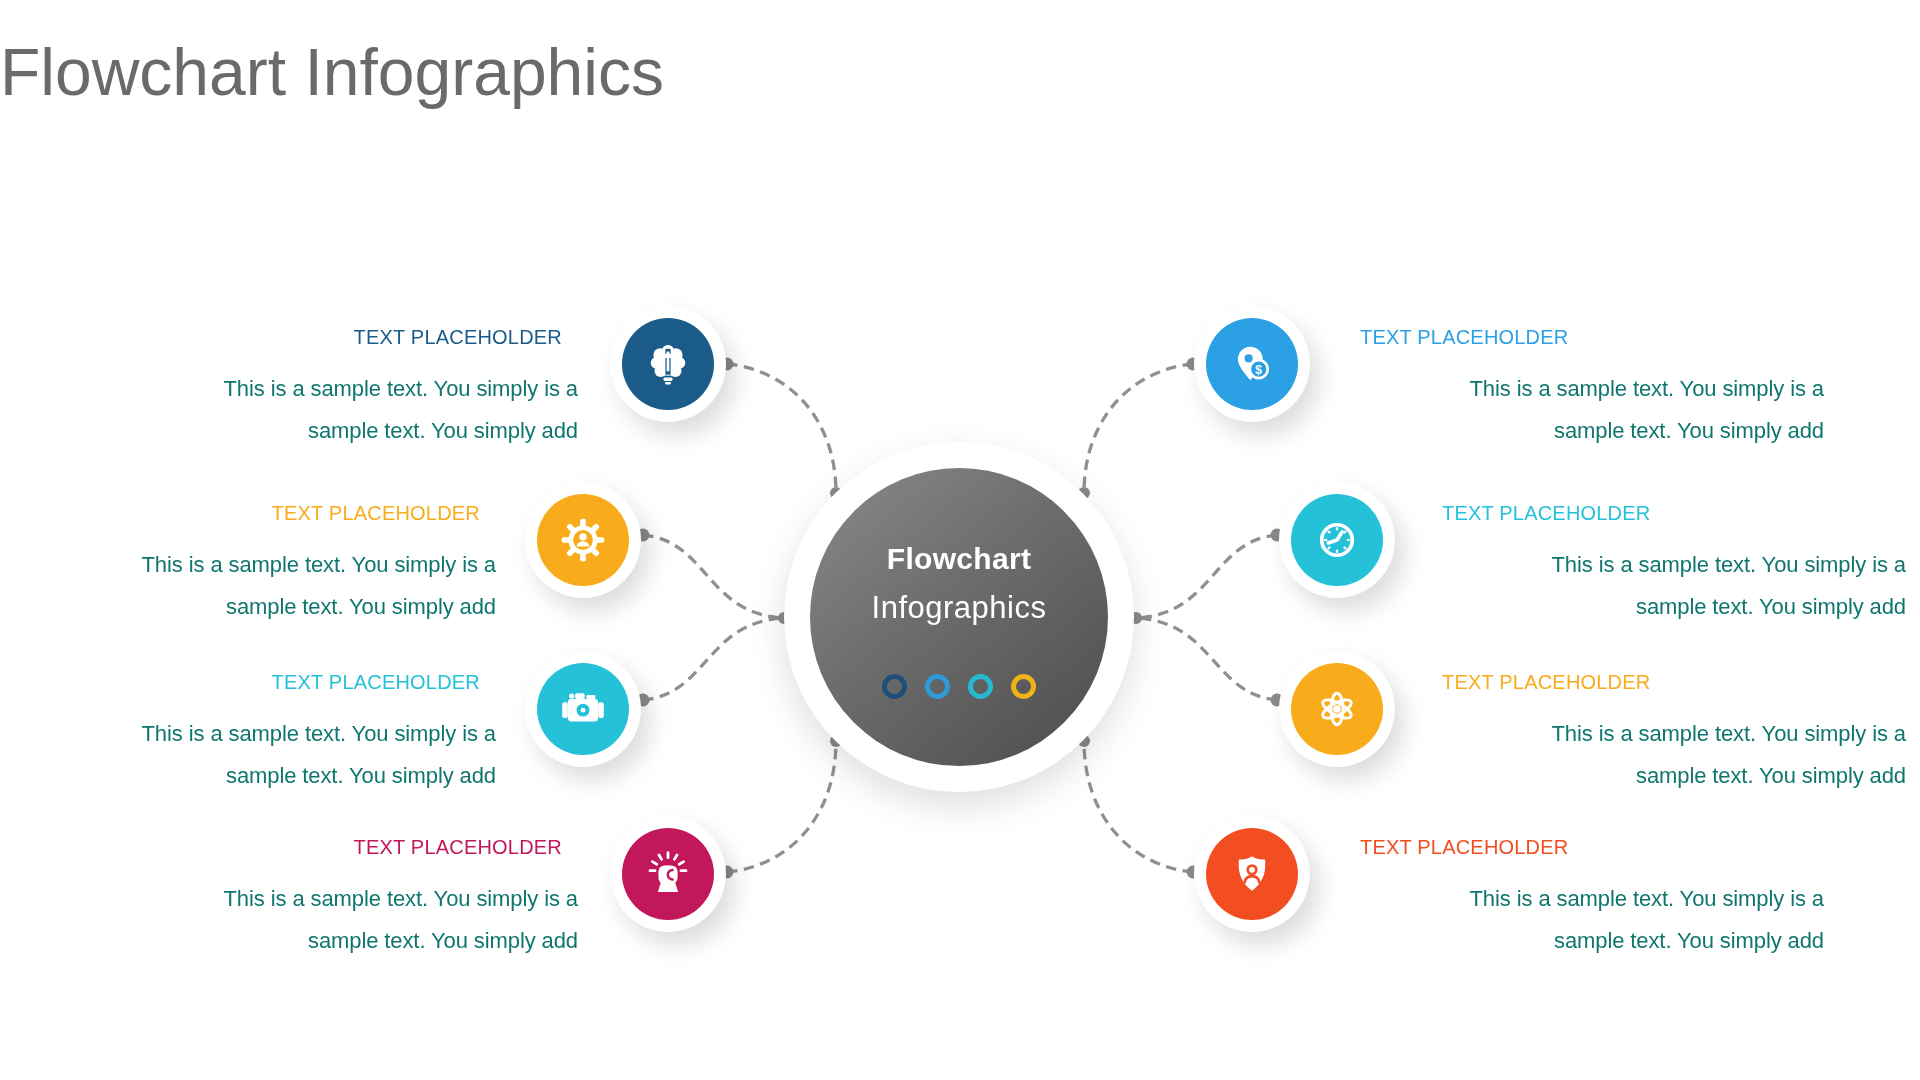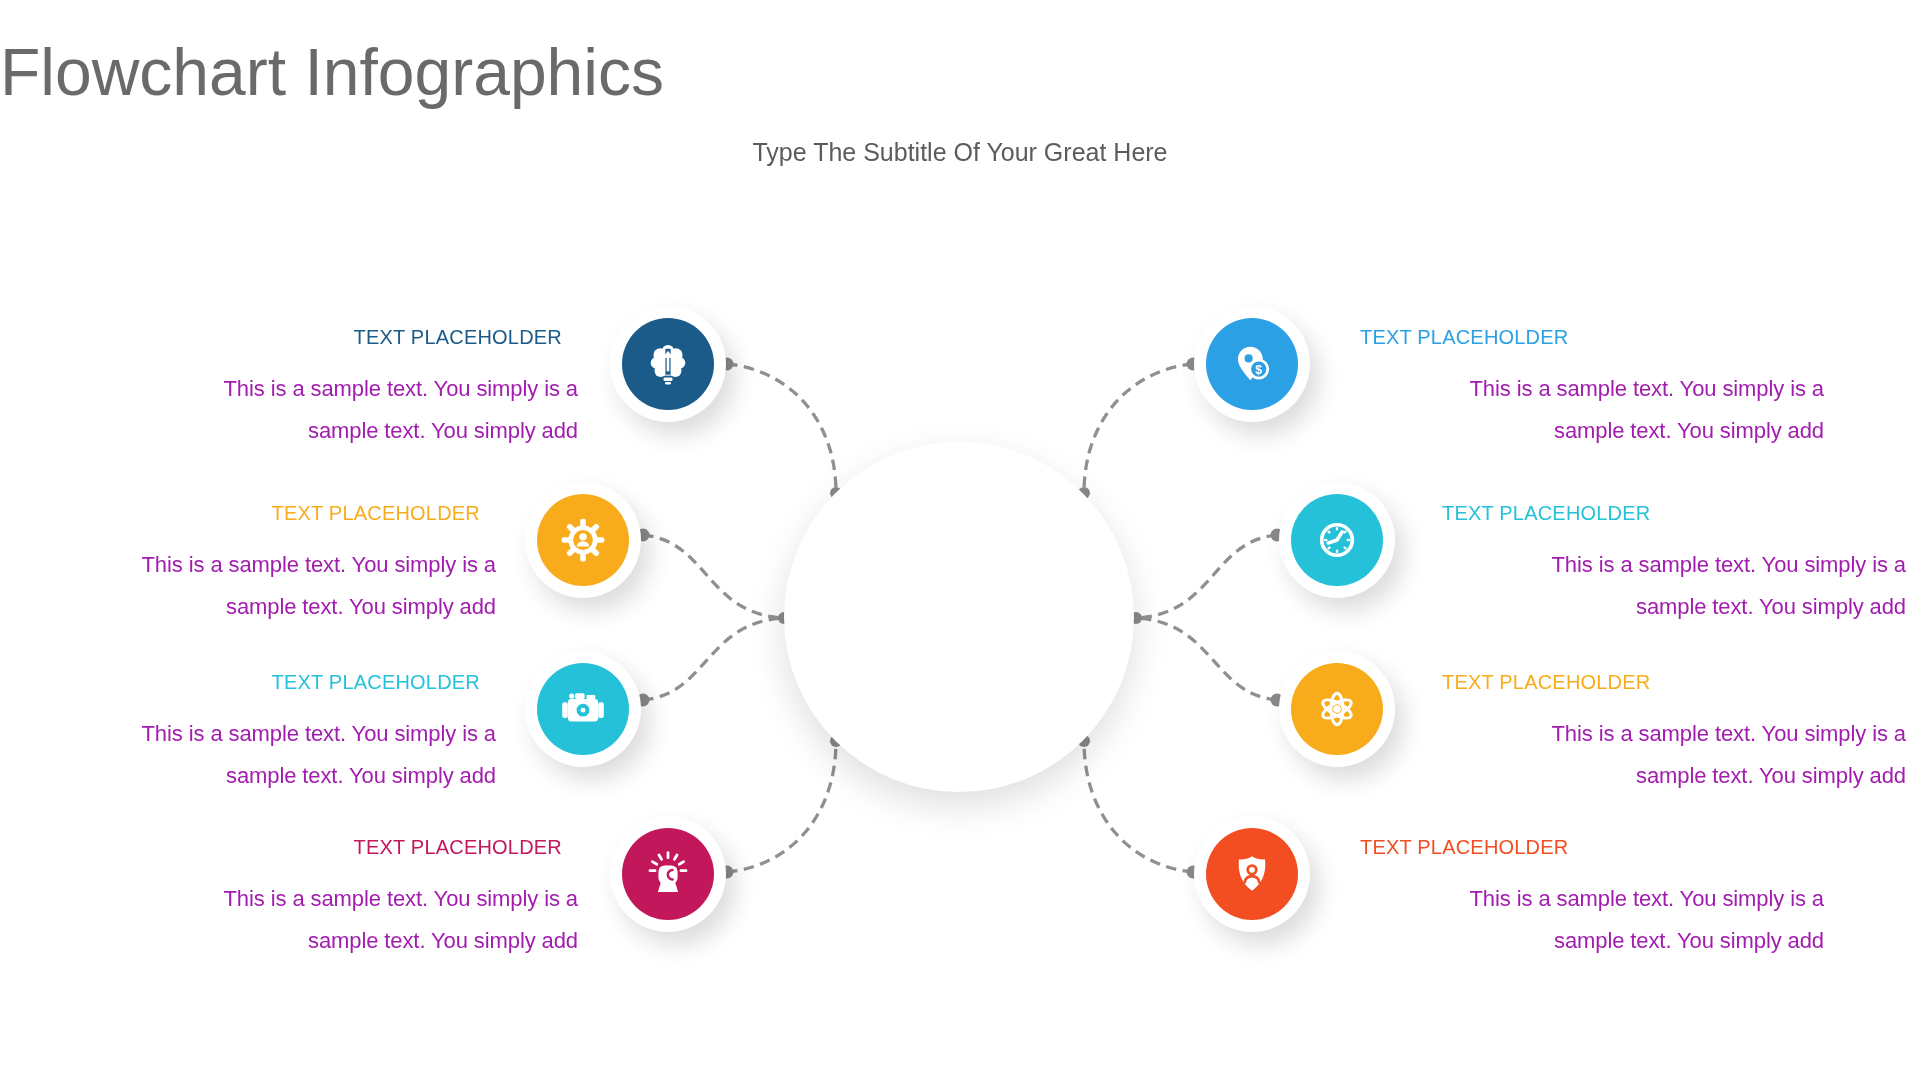--- a/index.html
+++ b/index.html
@@ -36,35 +36,34 @@
   .icon{width:54px;height:54px;display:block;}
 
   .n-tl{left:610px;top:306px;} .n-ml1{left:525px;top:482px;}
   .n-ml2{left:525px;top:651px;} .n-bl{left:610px;top:816px;}
   .n-tr{left:1194px;top:306px;} .n-mr1{left:1279px;top:482px;}
   .n-mr2{left:1279px;top:651px;} .n-br{left:1194px;top:816px;}
 
   
   .tblock{position:absolute;width:480px;}
   .tblock h3{margin:16px;font-size:20px;font-weight:400;line-height:30px;letter-spacing:0.2px;}
-  .tblock p{margin:8px 0 0 0;font-size:22px;line-height:42px;color:#a21caf;
+  .tblock p{margin:8px 0 0 0;font-size:22px;line-height:42px;color:#0f766e;
             white-space:pre-line;letter-spacing:-0.1px;text-align:right;}
   .t-left{text-align:right;} .t-right{text-align:left;}
   .t1{left:98px;top:306px;}  .t2{left:16px;top:482px;}
   .t3{left:16px;top:651px;}  .t4{left:98px;top:816px;}
   .t5{left:1344px;top:306px;} .t6{left:1426px;top:482px;}
   .t7{left:1426px;top:651px;} .t8{left:1344px;top:816px;}
 </style>
 </head>
 <body>
 
 <div class="stage">
 
   <div class="slide-title">Flowchart Infographics</div>
-  <div class="slide-subtitle">Type The Subtitle Of Your Great Here</div>
 
   <svg class="connectors" viewBox="0 0 1920 1080">
     <g fill="none" stroke="#909090" stroke-width="3.3" stroke-dasharray="10.5 6.5">
       <path d="M 727 364 C 790 370 836 420 836 493"></path>
       <path d="M 1193 364 C 1130 370 1084 420 1084 493"></path>
       <path d="M 643 535 C 708 541 706 614 784 618"></path>
       <path d="M 1277 535 C 1212 541 1214 614 1136 618"></path>
       <path d="M 643 700 C 708 694 706 622 784 618"></path>
       <path d="M 1277 700 C 1212 694 1214 622 1136 618"></path>
       <path d="M 727 872 C 790 866 836 816 836 741"></path>
@@ -82,20 +81,30 @@
       <circle cx="836" cy="493" r="6"></circle>
       <circle cx="1084" cy="493" r="6"></circle>
       <circle cx="784" cy="618" r="6"></circle>
       <circle cx="1136" cy="618" r="6"></circle>
       <circle cx="836" cy="741" r="6"></circle>
       <circle cx="1084" cy="741" r="6"></circle>
     </g>
   </svg>
 
   <div class="center-halo"></div>
+  <div class="center-disc">
+    <div class="center-line1">Flowchart</div>
+    <div class="center-line2">Infographics</div>
+    <div class="rings">
+      <div class="ring" style="border-color: rgb(31, 78, 121);"></div>
+      <div class="ring" style="border-color: rgb(46, 154, 216);"></div>
+      <div class="ring" style="border-color: rgb(40, 185, 210);"></div>
+      <div class="ring" style="border-color: rgb(242, 178, 24);"></div>
+    </div>
+  </div>
 
   <div class="node n-tl">
     <div class="halo"></div>
     <div class="disc" style="background-color: rgb(27, 91, 137); color: rgb(27, 91, 137);">
       <svg class="icon" viewBox="0 0 48 48">
         <g fill="#fff">
           <circle cx="17" cy="16" r="6"></circle>
             <circle cx="24" cy="12.5" r="5.5"></circle>
             <circle cx="31" cy="16" r="6"></circle>
           <circle cx="13.8" cy="23" r="5.2"></circle>

